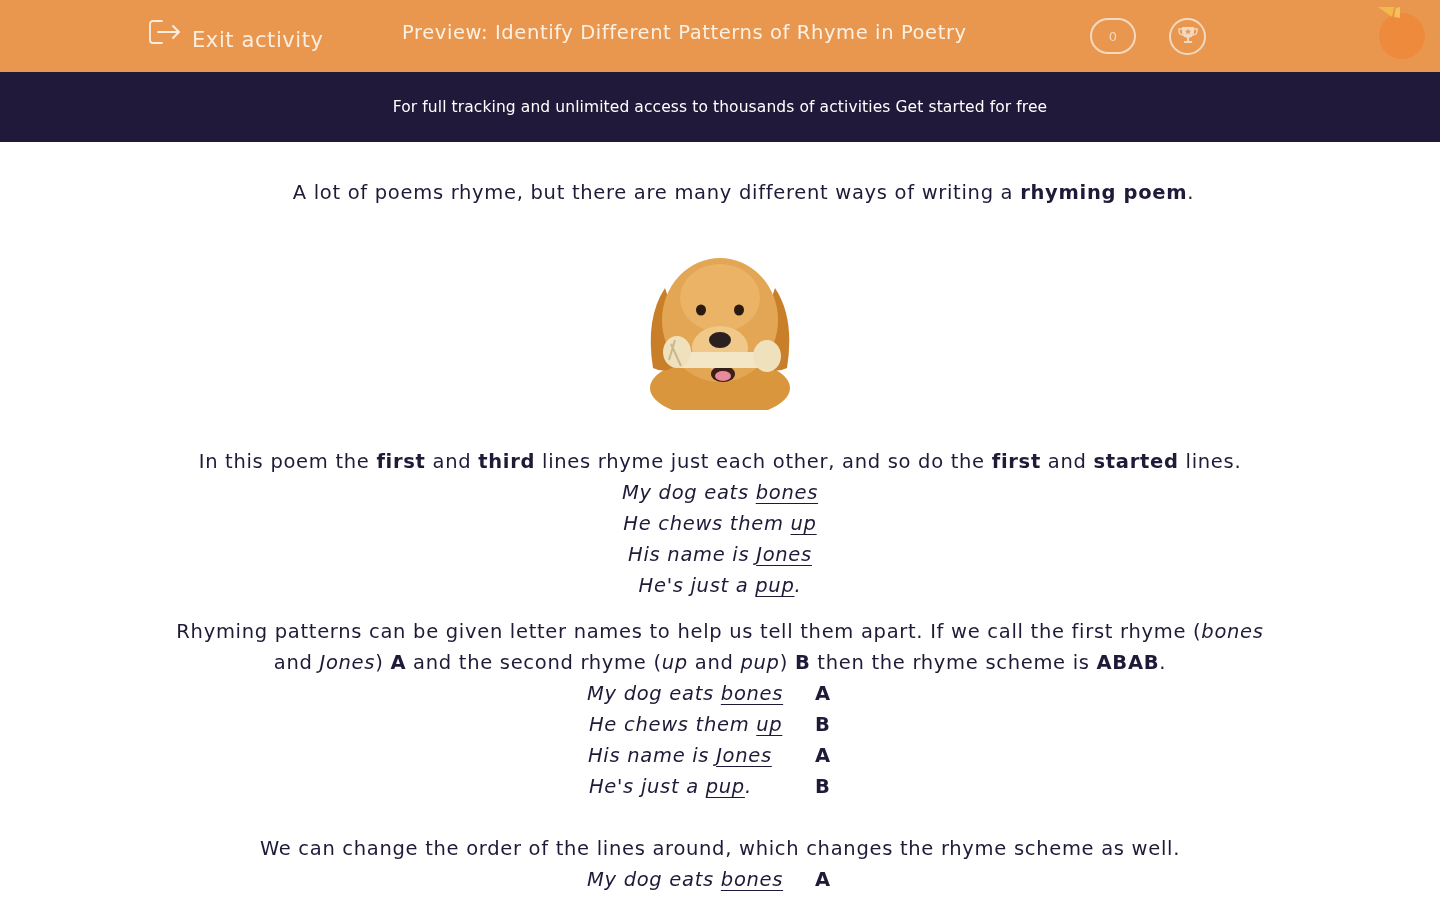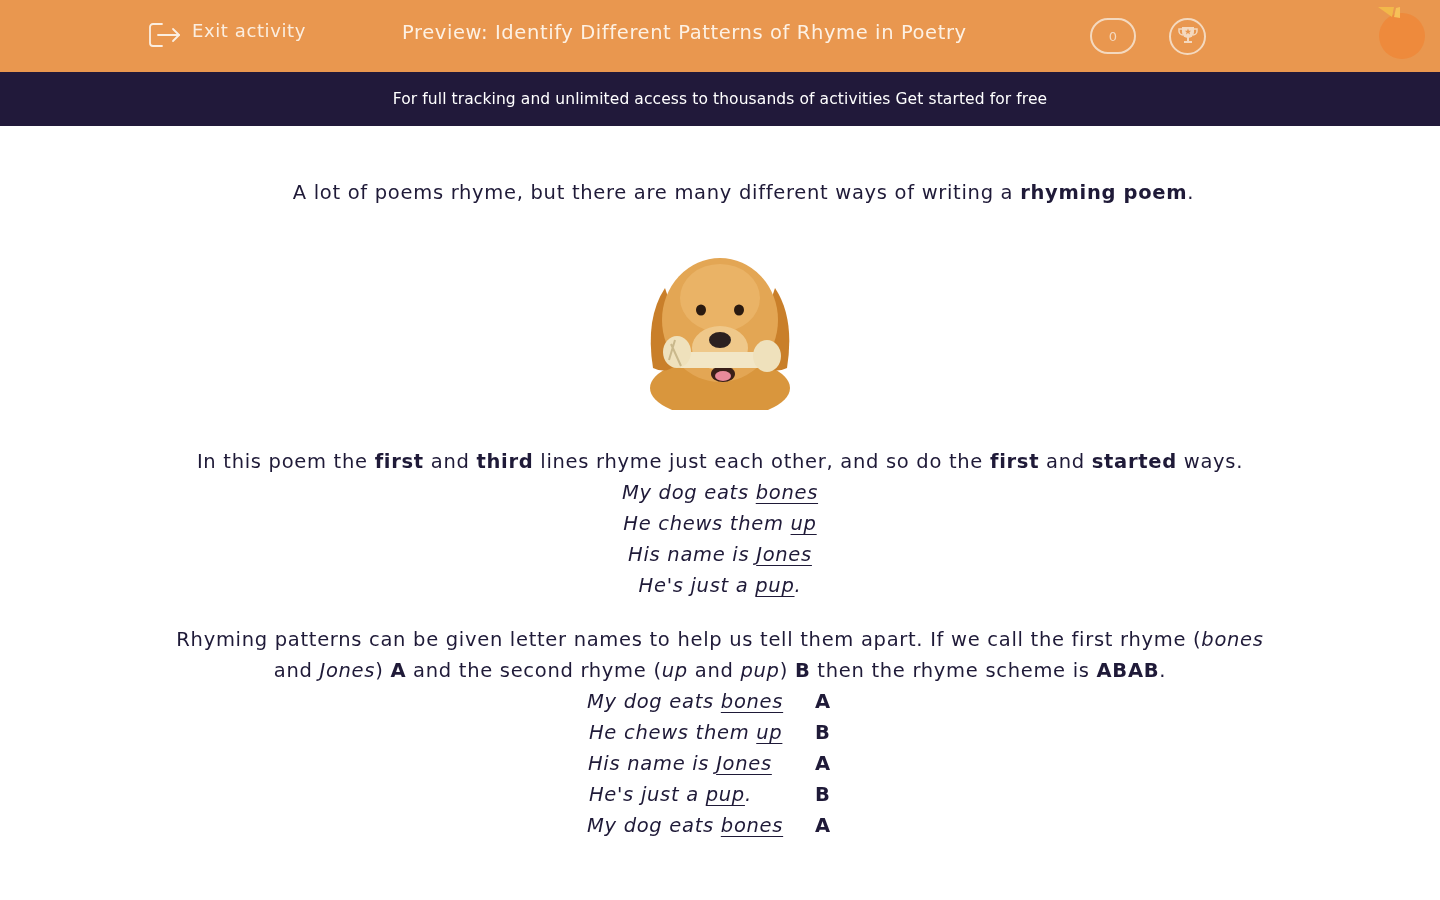--- a/index.html
+++ b/index.html
@@ -5,61 +5,61 @@
     * { box-sizing: border-box; margin: 0; padding: 0; }
     html, body { width: 1440px; height: 900px; overflow: hidden; background: #ffffff; }
     body { font-family: "DejaVu Sans", sans-serif; color: #1f1a38; }
 
     .topbar {
       position: absolute; left: 0; top: 0; width: 1440px; height: 72px;
       background: #e9974f;
     }
     .exit-btn {
       position: absolute; left: 148px; top: 20px; height: 32px;
-      display: flex; align-items: flex-start; gap: 10px;
-      color: #fbeee0; font-size: 18px; letter-spacing: 0.6px; cursor: pointer;
+      display: flex; align-items: flex-end; gap: 10px;
+      color: #fbeee0; font-size: 21px; letter-spacing: 0.6px; cursor: pointer;
     }
     .exit-btn svg { width: 34px; height: 30px; }
     .page-title {
       position: absolute; left: 390px; top: 21px;
       color: #fdf1e4; font-size: 19.5px; letter-spacing: 0.6px; white-space: nowrap; margin-left: 12px;
     }
     .score-pill {
       position: absolute; left: 1090px; top: 18px; width: 46px; height: 36px;
       border: 2px solid #f4d9bf; border-radius: 18px;
       display: flex; align-items: center; justify-content: center;
       color: #f4d9bf; font-size: 13px;
     }
     .trophy-btn {
       position: absolute; left: 1169px; top: 18px; width: 37px; height: 37px;
       border: 2px solid #f4d9bf; border-radius: 50%;
       display: flex; align-items: center; justify-content: center;
     }
     .orange-logo { position: absolute; left: 1372px; top: 4px; width: 60px; height: 60px; }
 
     .promo {
-      position: absolute; left: 0; top: 72px; width: 1440px; height: 54px;
+      position: absolute; left: 0; top: 72px; width: 1440px; height: 70px;
       background: #21193a; color: #ffffff;
       display: flex; align-items: center; justify-content: center;
       font-size: 15.5px; letter-spacing: 0.1px;
     }
     .promo .cta { font-weight: normal; margin-left: 5px; cursor: pointer; }
 
     .content {
       position: absolute; left: 0; top: 134px; width: 1440px;
       text-align: center; font-size: 19.5px; letter-spacing: 0.7px; line-height: 31px;
     }
     .content b { font-weight: bold; }
     .content i { font-style: italic; }
     .intro { margin-top: 43px; padding-left: 47px; }
     .dog-wrap { margin: 40px auto 0 auto; width: 170px; height: 162px; }
     .para { margin-top: 36px; }
     .poem-line { font-style: italic; }
     .u { text-decoration: underline; text-underline-offset: 4px; }
-    .para2 { margin-top: 23px; padding: 0 160px; }
+    .para2 { margin-top: 15px; padding: 0 160px; }
     .scheme { display: flex; justify-content: center; }
     .scheme .lines { text-align: left; font-style: italic; width: 230px; }
     .scheme .letters { text-align: left; font-weight: bold; width: 40px; }
     .scheme .lines div { padding-left: 2px; }
     .para3 { margin-top: 31px; }
   </style>
 </head>
 <body>
 
 <div class="topbar">
@@ -134,21 +134,21 @@
       <ellipse cx="88" cy="128" rx="8" ry="5" fill="#e98a9a"></ellipse>
 
       <rect x="40" y="104" width="94" height="16" rx="6" fill="#f2e6c6"></rect>
       <ellipse cx="42" cy="104" rx="14" ry="16" fill="#efe1bc"></ellipse>
       <ellipse cx="132" cy="108" rx="14" ry="16" fill="#efe1bc"></ellipse>
       <path d="M36 96 L46 118 M40 92 L34 112" stroke="#c9b88c" stroke-width="2"></path>
     </svg>
   </div>
 
   <p class="para">
-    <span>In this poem the </span><b>first</b><span> and </span><b>third</b><span> lines rhyme just each other, and so do the </span><b>first</b><span> and </span><b>started</b><span> ways.</span>
+    <span>In this poem the </span><b>first</b><span> and </span><b>third</b><span> lines rhyme just each other, and so do the </span><b>first</b><span> and </span><b>started</b><span> lines.</span>
   </p>
 
   <div>
     <div class="poem-line"><span>My dog eats </span><span class="u">bones</span><span></span></div>
     <div class="poem-line"><span>He chews them </span><span class="u">up</span><span></span></div>
     <div class="poem-line"><span>His name is </span><span class="u">Jones</span><span></span></div>
     <div class="poem-line"><span>He's just a </span><span class="u">pup</span><span>.</span></div>
   </div>
 
   <p class="para2">
@@ -163,20 +163,21 @@
       <div style="padding-left:4px"><span>He's just a </span><span class="u">pup</span><span>.</span></div>
     </div>
     <div class="letters">
       <div>A</div>
       <div>B</div>
       <div>A</div>
       <div>B</div>
     </div>
   </div>
 
+  <p class="para3">We can change the order of the lines around, which changes the rhyme scheme as well.</p>
 
   <div class="scheme">
     <div class="lines">
       <div><span>My dog eats </span><span class="u">bones</span><span></span></div>
     </div>
     <div class="letters">
       <div>A</div>
     </div>
   </div>
 </div>

